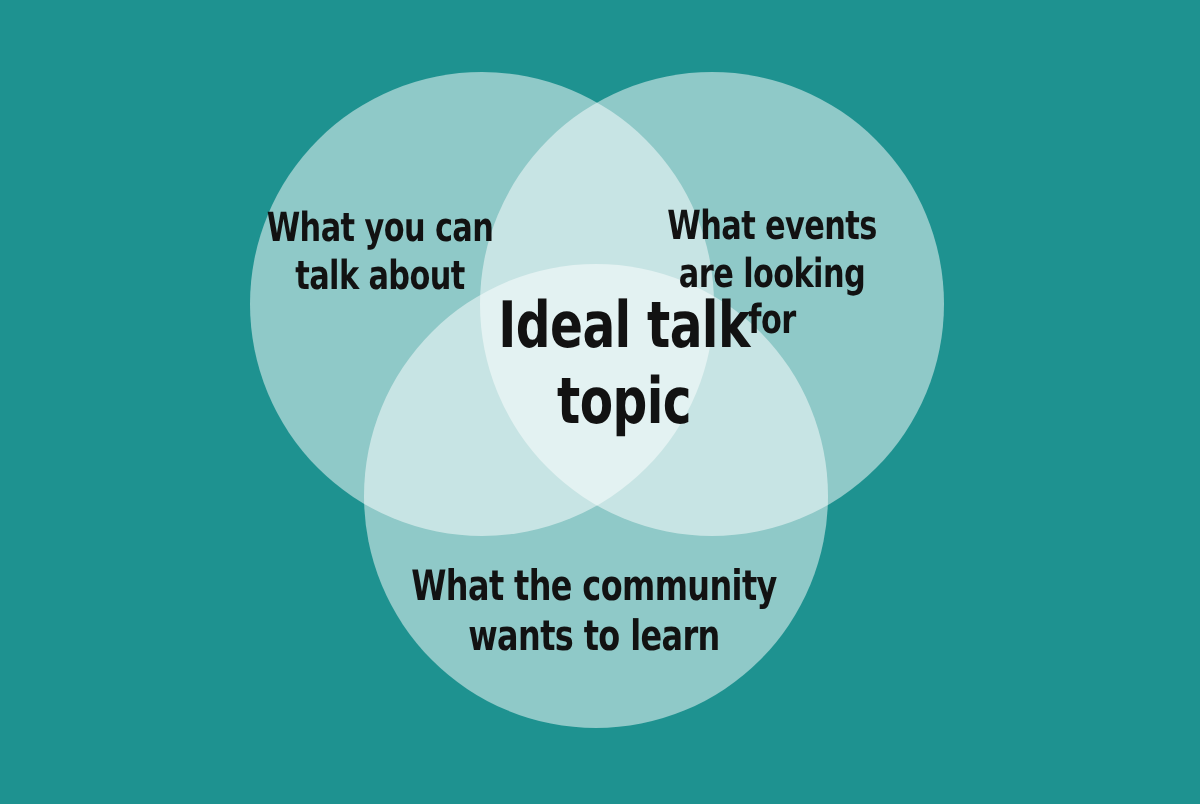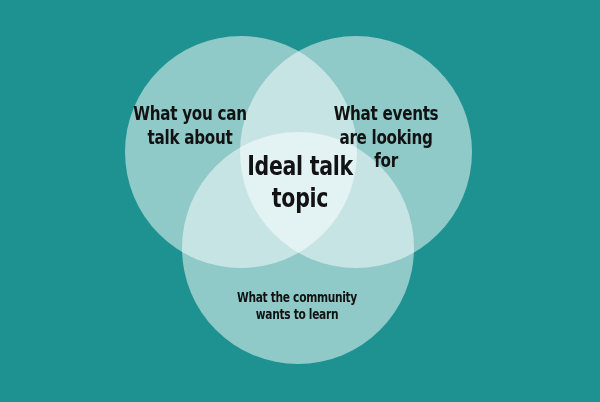--- a/index.html
+++ b/index.html
@@ -35,22 +35,22 @@
     line-height: 1.18;
   }
   .squeeze {
     display: inline-block;
     transform: scaleX(0.76);
     white-space: pre-line;
     letter-spacing: -0.4px;
   }
   .label.l1 { left: 190px; top: 126px; font-size: 20px; }
   .label.l2 { left: 386px; top: 137px; font-size: 20px; }
-  .label.l3 { left: 297px; top: 306px; font-size: 14px; }
-  .label.lc { left: 300px; top: 182px; font-size: 27px; }
+  .label.l3 { left: 297px; top: 306px; font-size: 21px; }
+  .label.lc { left: 312px; top: 182px; font-size: 32px; }
 </style>
 </head>
 <body>
 
 <div class="stage">
 
   <div class="circle c1"></div>
   <div class="circle c2"></div>
   <div class="circle c3"></div>
 

